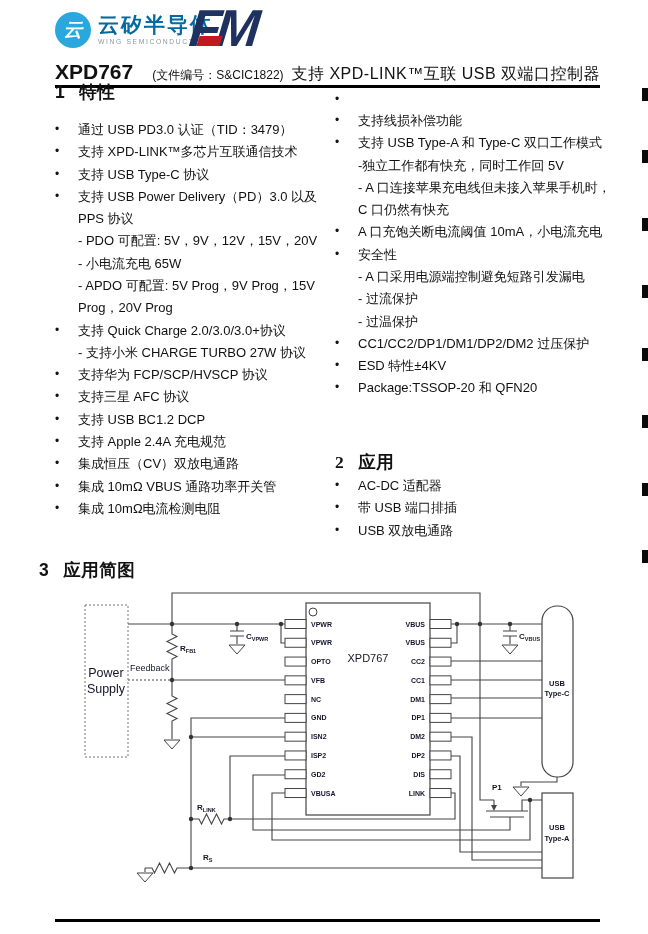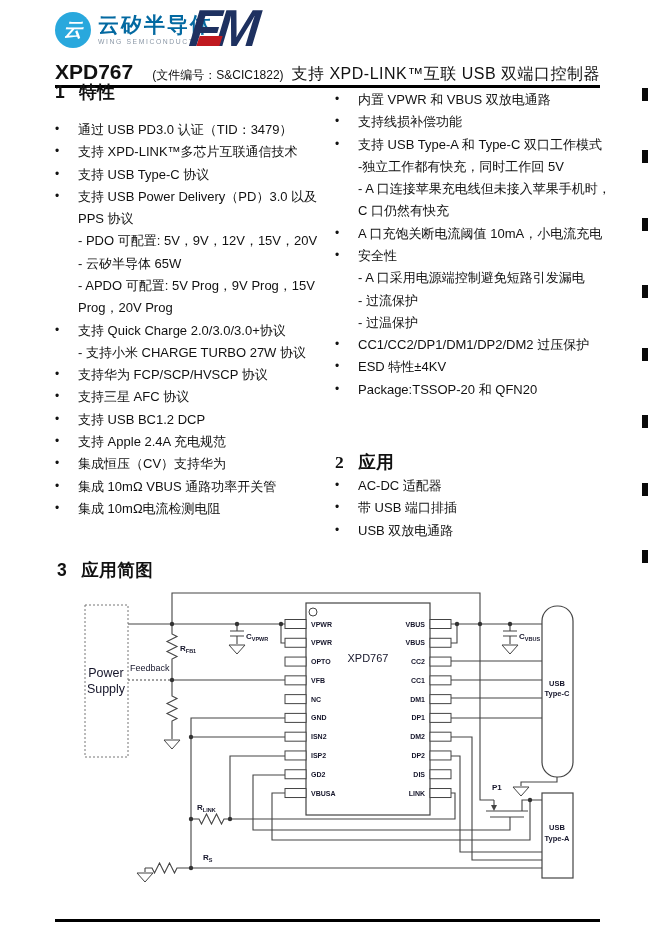--- a/index.html
+++ b/index.html
@@ -96,21 +96,21 @@
       <div class="feat-item">
         <span class="bullet">•</span>
         <span class="ftext">支持 USB Type-C 协议</span>
       </div>
       <div class="feat-item">
         <span class="bullet">•</span>
         <span class="ftext">支持 USB Power Delivery（PD）3.0 以及</span>
       </div>
       <div class="feat-sub">PPS 协议</div>
       <div class="feat-sub">- PDO 可配置: 5V，9V，12V，15V，20V</div>
-      <div class="feat-sub">- 云矽半导体 65W</div>
+      <div class="feat-sub">- 小电流充电 65W</div>
       <div class="feat-sub">- APDO 可配置: 5V Prog，9V Prog，15V</div>
       <div class="feat-sub">Prog，20V Prog</div>
       <div class="feat-item">
         <span class="bullet">•</span>
         <span class="ftext">支持 Quick Charge 2.0/3.0/3.0+协议</span>
       </div>
       <div class="feat-sub">- 支持小米 CHARGE TURBO 27W 协议</div>
       <div class="feat-item">
         <span class="bullet">•</span>
         <span class="ftext">支持华为 FCP/SCP/HVSCP 协议</span>
@@ -122,36 +122,35 @@
       <div class="feat-item">
         <span class="bullet">•</span>
         <span class="ftext">支持 USB BC1.2 DCP</span>
       </div>
       <div class="feat-item">
         <span class="bullet">•</span>
         <span class="ftext">支持 Apple 2.4A 充电规范</span>
       </div>
       <div class="feat-item">
         <span class="bullet">•</span>
-        <span class="ftext">集成恒压（CV）支持华为</span>
+        <span class="ftext">集成恒压（CV）双放电通路</span>
       </div>
       <div class="feat-item">
         <span class="bullet">•</span>
         <span class="ftext">集成 10mΩ VBUS 通路功率开关管</span>
       </div>
       <div class="feat-item">
         <span class="bullet">•</span>
         <span class="ftext">集成 10mΩ电流检测电阻</span>
       </div>
     </div>
 
   <div class="col" style="left:335px;top:92px;width:284px;" id="features-right-list">
       <div class="feat-item">
         <span class="bullet">•</span>
-        <span class="ftext">内置 VPWR 和 VBUS 双放电通路</span>
       </div>
       <div class="feat-item">
         <span class="bullet">•</span>
         <span class="ftext">支持线损补偿功能</span>
       </div>
       <div class="feat-item">
         <span class="bullet">•</span>
         <span class="ftext">支持 USB Type-A 和 Type-C 双口工作模式</span>
       </div>
       <div class="feat-sub">-独立工作都有快充，同时工作回 5V</div>
@@ -193,21 +192,21 @@
       <div class="feat-item">
         <span class="bullet">•</span>
         <span class="ftext">带 USB 端口排插</span>
       </div>
       <div class="feat-item">
         <span class="bullet">•</span>
         <span class="ftext">USB 双放电通路</span>
       </div>
     </div>
 
-  <div class="sec-h" style="left:57px;top:558px;">
+  <div class="sec-h" style="left:39px;top:558px;">
     <span class="num">3</span><span>应用简图</span>
   </div>
 
   <svg class="schematic" width="648" height="346" viewBox="0 588 648 346">
 
     <path d="M128,624 H285"></path>
     <path d="M172,624 V593 H480 V624"></path>
     <path d="M285,643 H281 V624"></path>
     <path class="thin" d="M128,680 H172" stroke-dasharray="2,2"></path>
     <path d="M172,680 H285"></path>

